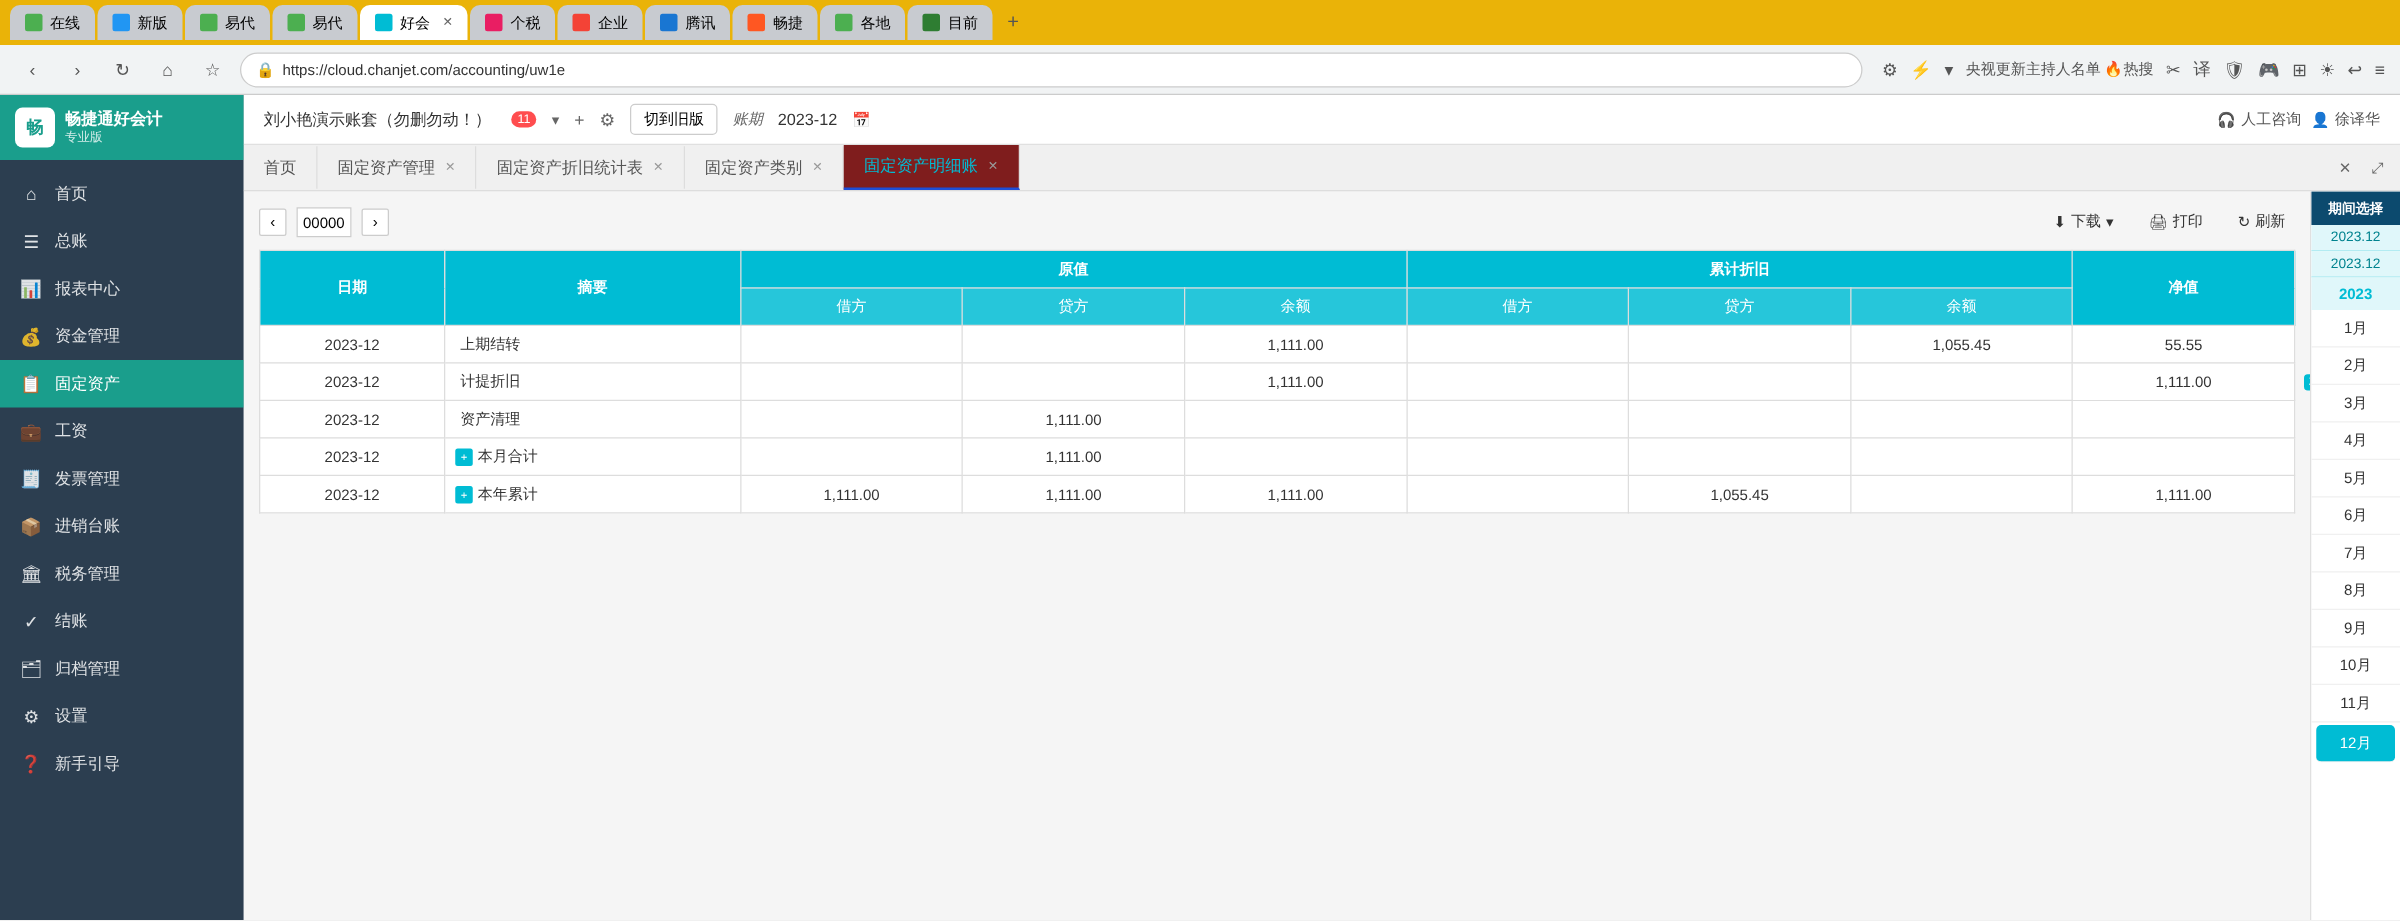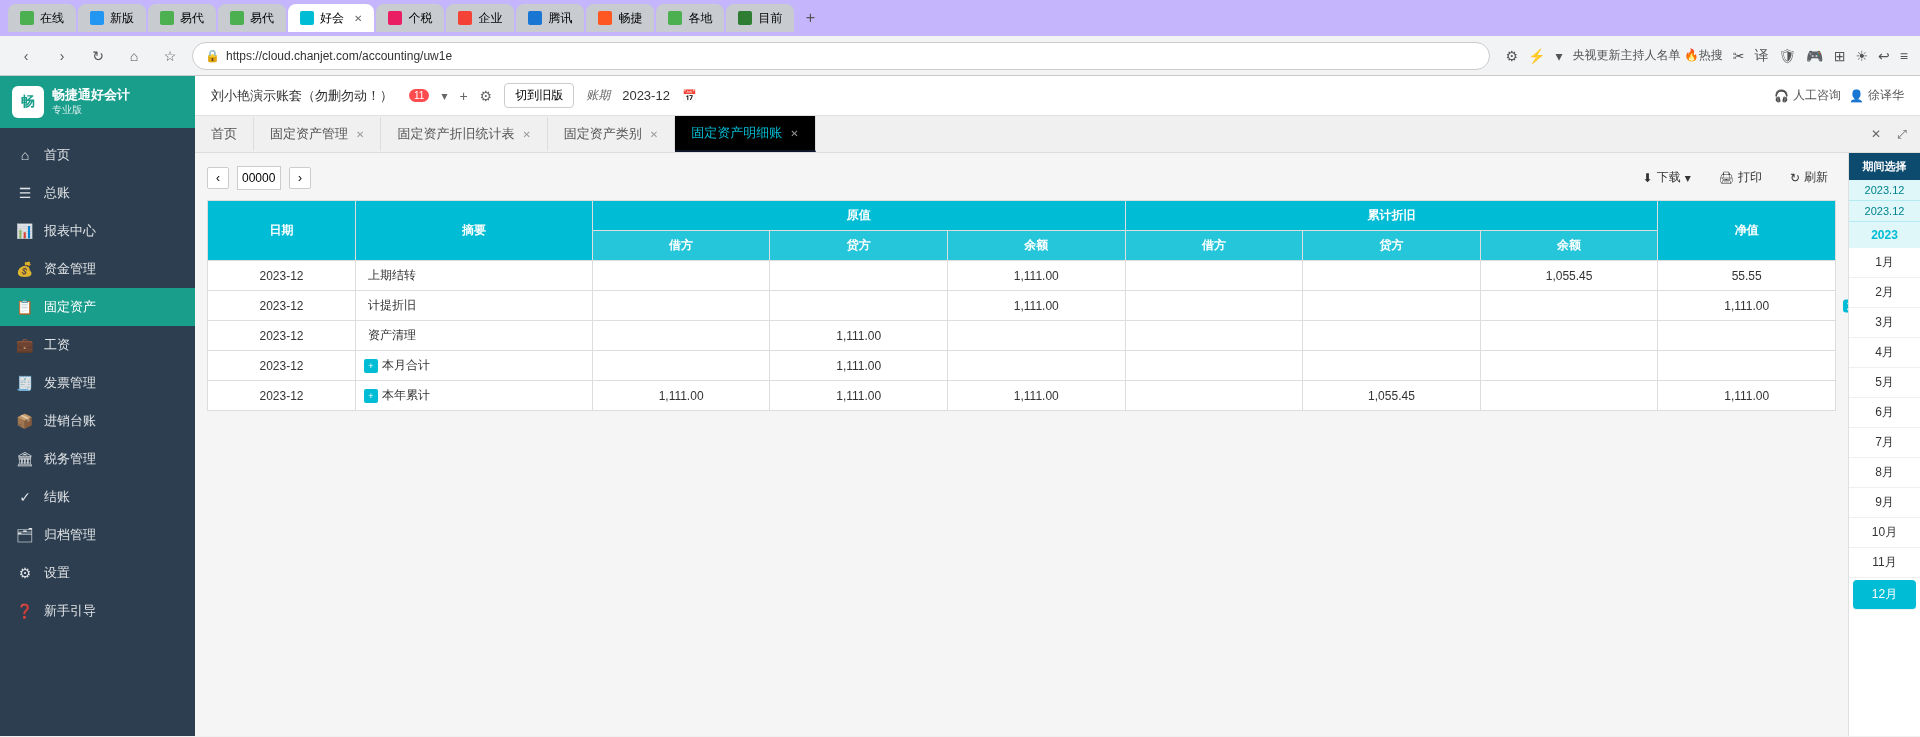--- a/index.html
+++ b/index.html
@@ -1,20 +1,20 @@
 <!DOCTYPE html>
 <html><head>
   <meta charset="utf-8">
   <style>
     * { box-sizing: border-box; margin: 0; padding: 0; }
     body { font-family: 'Microsoft YaHei', Arial, sans-serif; font-size: 12px; background: #f0f0f0; overflow: hidden; }
 
     
     .browser-chrome { background: #dee1e6; width: 1920px; }
-    .tab-bar { display: flex; align-items: center; height: 36px; background: #c4b5fd; padding: 0 8px; gap: 2px; }
+    .tab-bar { display: flex; align-items: center; height: 36px; background: #eab308; padding: 0 8px; gap: 2px; }
     .browser-tab { display: flex; align-items: center; height: 28px; padding: 0 12px; border-radius: 8px 8px 0 0; font-size: 12px; gap: 6px; cursor: pointer; max-width: 160px; }
     .browser-tab.active { background: #fff; text-align: center; }
     .browser-tab.inactive { background: #c8cbd0; }
     .tab-close { margin-left: 4px; color: #666; font-size: 10px; cursor: pointer; }
     .tab-add { width: 28px; height: 28px; display: flex; align-items: center; justify-content: center; cursor: pointer; font-size: 16px; color: #555; }
 
     .address-bar { display: flex; align-items: center; height: 40px; background: #f1f3f4; padding: 0 12px; gap: 8px; border-bottom: 1px solid #ccc; }
     .nav-btn { width: 28px; height: 28px; display: flex; align-items: center; justify-content: center; cursor: pointer; border-radius: 50%; color: #555; font-size: 14px; }
     .url-box { flex: 1; height: 28px; background: #fff; border: 1px solid #ccc; border-radius: 14px; display: flex; align-items: center; padding: 0 12px; font-size: 12px; color: #333; }
     .url-icon { color: #1a73e8; margin-right: 6px; }
@@ -42,21 +42,21 @@
     .top-bar { background: #fff; height: 40px; display: flex; align-items: center; padding: 0 16px; gap: 12px; border-bottom: 1px solid #e0e0e0; flex-shrink: 0; justify-content: center; }
     .account-name { font-size: 13px; color: #333; }
     .account-badge { background: #ff4d4f; color: #fff; font-size: 10px; padding: 1px 5px; border-radius: 8px; margin-left: 4px; }
     .top-bar-actions { display: flex; align-items: center; gap: 8px; margin-left: auto; }
     .btn-switch { background: #fff; border: 1px solid #ccc; border-radius: 4px; padding: 3px 10px; font-size: 12px; cursor: pointer; }
     .period-label { font-size: 12px; color: #666; font-style: italic; }
 
     
     .page-tabs { display: flex; align-items: center; background: #f0f0f0; border-bottom: 1px solid #ddd; flex-shrink: 0; padding-right: 8px; }
     .page-tab { display: flex; align-items: center; gap: 4px; padding: 8px 16px; font-size: 13px; cursor: pointer; color: #555; border-right: 1px solid #ddd; }
-    .page-tab.active { background: #000000; color: #00bcd4; border-bottom: 2px solid #0f172a; }
+    .page-tab.active { background: #7f1d1d; color: #00bcd4; border-bottom: 2px solid #1d4ed8; }
     .page-tab-close { color: #999; font-size: 10px; margin-left: 4px; cursor: pointer; }
     .tab-spacer { flex: 1; }
     .tab-window-controls { display: flex; align-items: center; gap: 6px; }
     .win-btn { width: 20px; height: 20px; display: flex; align-items: center; justify-content: center; cursor: pointer; color: #666; font-size: 12px; }
 
     
     .content-area { flex: 1; display: flex; overflow: hidden; }
     .ledger-main { flex: 1; padding: 12px; overflow: auto; }
 
     
@@ -64,21 +64,21 @@
     .page-nav { display: flex; align-items: center; gap: 8px; }
     .page-nav-btn { width: 22px; height: 22px; border: 1px solid #ccc; background: #fff; cursor: pointer; display: flex; align-items: center; justify-content: center; font-size: 12px; border-radius: 2px; }
     .page-input { width: 44px; height: 24px; border: 1px solid #ccc; text-align: center; font-size: 12px; padding: 0 4px; }
     .action-btns { display: flex; align-items: center; gap: 12px; }
     .action-btn { display: flex; align-items: center; gap: 4px; cursor: pointer; font-size: 12px; color: #333; padding: 4px 8px; }
 
     
     .ledger-table { width: 100%; border-collapse: collapse; font-size: 12px; }
     .ledger-table th, .ledger-table td { border: 1px solid #ddd; text-align: center; padding: 6px 8px; }
     .ledger-table thead tr:first-child th { background: #00bcd4; color: #fff; font-weight: 600; }
-    .ledger-table thead tr:last-child th { background: #26c6da; color: #fff; font-weight: bold; }
+    .ledger-table thead tr:last-child th { background: #26c6da; color: #fff; font-weight: normal; }
     .ledger-table tbody tr td { background: #fff; color: #333; }
     .row-label { display: flex; align-items: center; gap: 4px; justify-content: flex-start; }
     .row-icon { width: 14px; height: 14px; background: #00bcd4; color: #fff; font-size: 9px; display: inline-flex; align-items: center; justify-content: center; border-radius: 2px; flex-shrink: 0; }
     .num-cell { text-align: right; }
 
     
     .period-panel { width: 72px; background: #fff; border-left: 1px solid #e0e0e0; flex-shrink: 0; overflow-y: auto; }
     .period-panel-header { background: #0c4a6e; color: #fff; text-align: center; padding: 6px 4px; font-size: 11px; font-weight: 600; }
     .period-selected-date { text-align: center; padding: 4px 2px; font-size: 11px; background: #e0f7fa; color: #00838f; border-bottom: 1px solid #b2ebf2; }
     .period-year { text-align: center; padding: 6px 4px; font-size: 12px; font-weight: bold; color: #00bcd4; background: #e0f7fa; }

